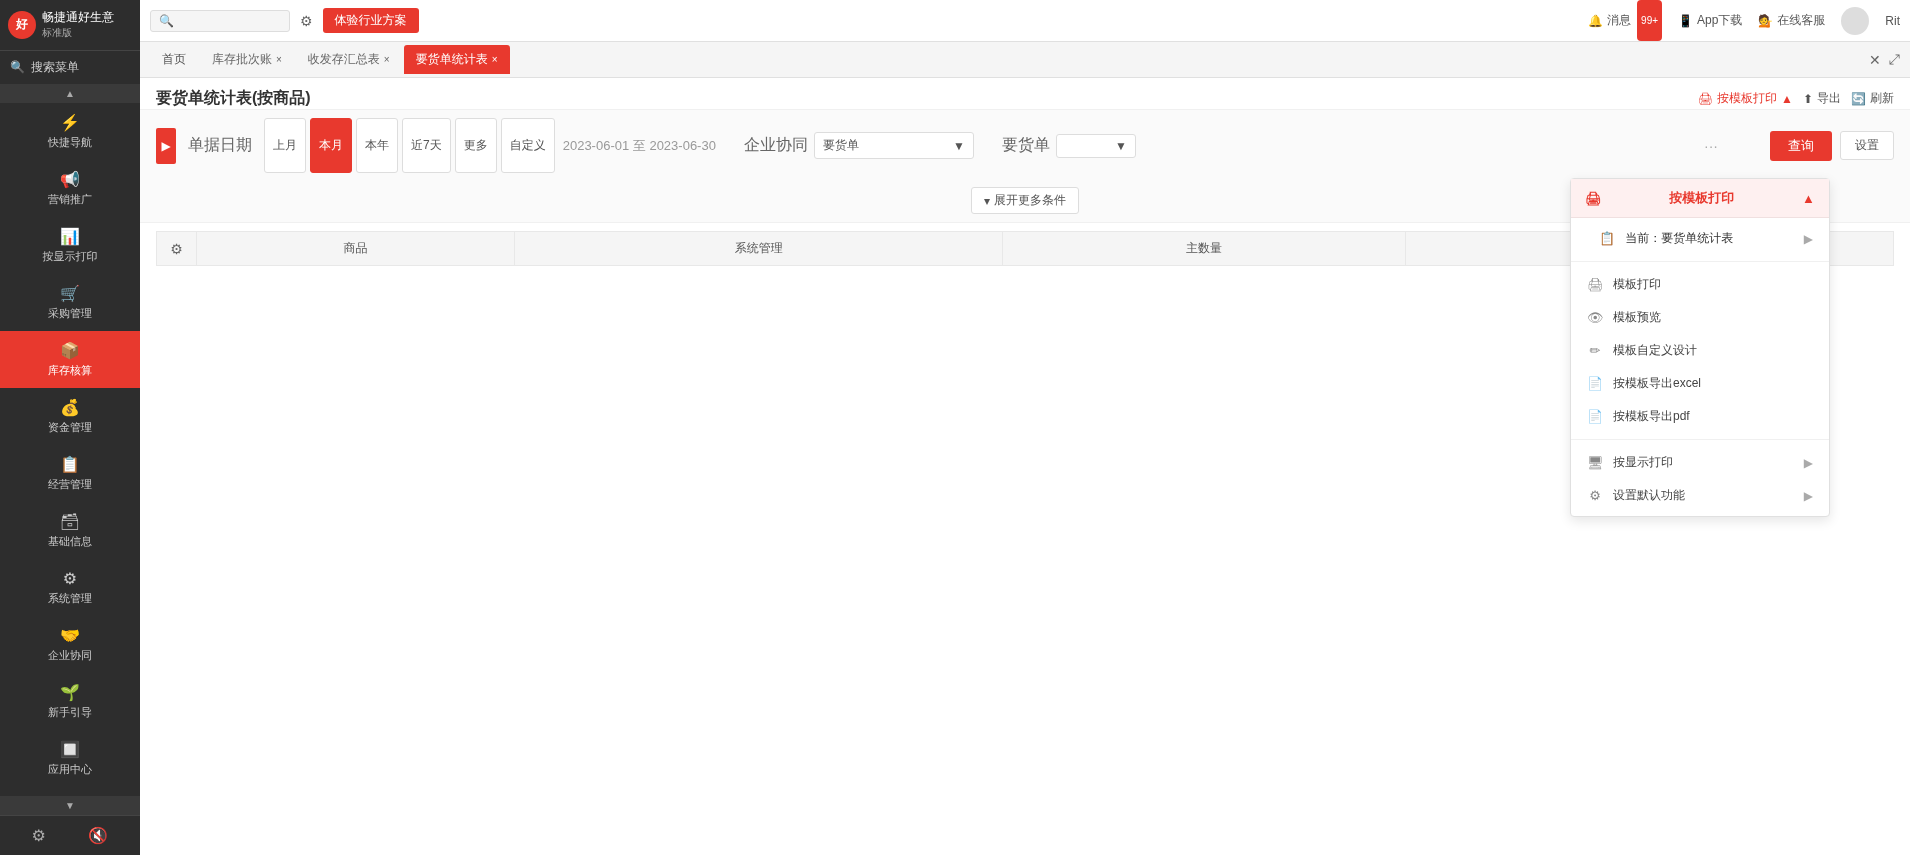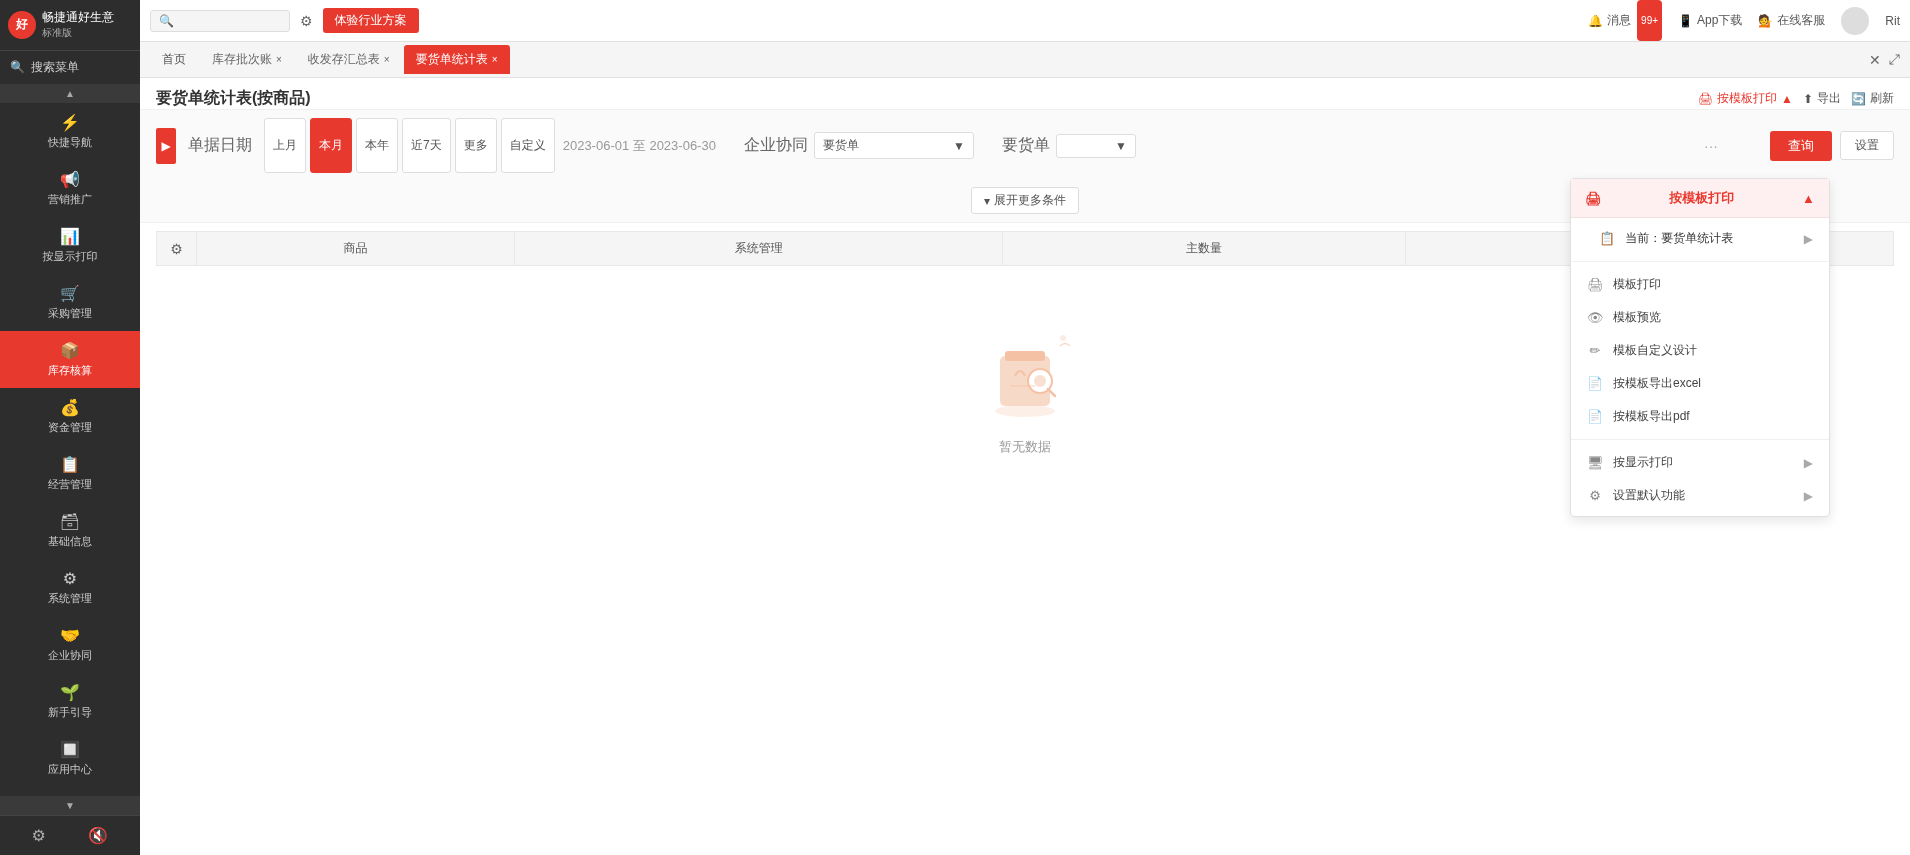--- a/index.html
+++ b/index.html
@@ -608,35 +608,20 @@
             <th>商品</th>
             <th>系统管理</th>
             <th>主数量</th>
             <th>零售金额</th>
           </tr>
         </thead>
         <tbody>
         </tbody>
       </table>
 
-      <div class="empty-state">
-        <svg class="empty-icon" viewBox="0 0 100 100" xmlns="http://www.w3.org/2000/svg">
-          <ellipse cx="50" cy="85" rx="30" ry="6" fill="#f5c9b0" opacity="0.4"></ellipse>
-          <rect x="25" y="30" width="50" height="50" rx="5" fill="#f5c9b0"></rect>
-          <rect x="30" y="25" width="40" height="10" rx="3" fill="#f0a880"></rect>
-          <circle cx="65" cy="55" r="12" fill="white" stroke="#f0a880" stroke-width="2"></circle>
-          <circle cx="65" cy="55" r="6" fill="#f0a880" opacity="0.5"></circle>
-          <line x1="73" y1="63" x2="80" y2="70" stroke="#f0a880" stroke-width="2.5" stroke-linecap="round"></line>
-          <path d="M40 50 Q45 40 50 50" fill="none" stroke="#f0a880" stroke-width="2"></path>
-          <path d="M35 60 L60 60" stroke="#f0a880" stroke-width="1.5" opacity="0.5"></path>
-          <path d="M85 20 Q90 15 95 20" fill="none" stroke="#f5c9b0" stroke-width="1.5"></path>
-          <circle cx="88" cy="12" r="3" fill="#f5c9b0" opacity="0.5"></circle>
-        </svg>
-        <span>暂无数据</span>
-      </div>
     </div>
 
     <div class="dropdown-menu">
       <div class="dropdown-header">
         <span>🖨</span>
         <span>按模板打印</span>
         <div class="dropdown-header-icons">
           <span>▲</span>
         </div>
       </div>

